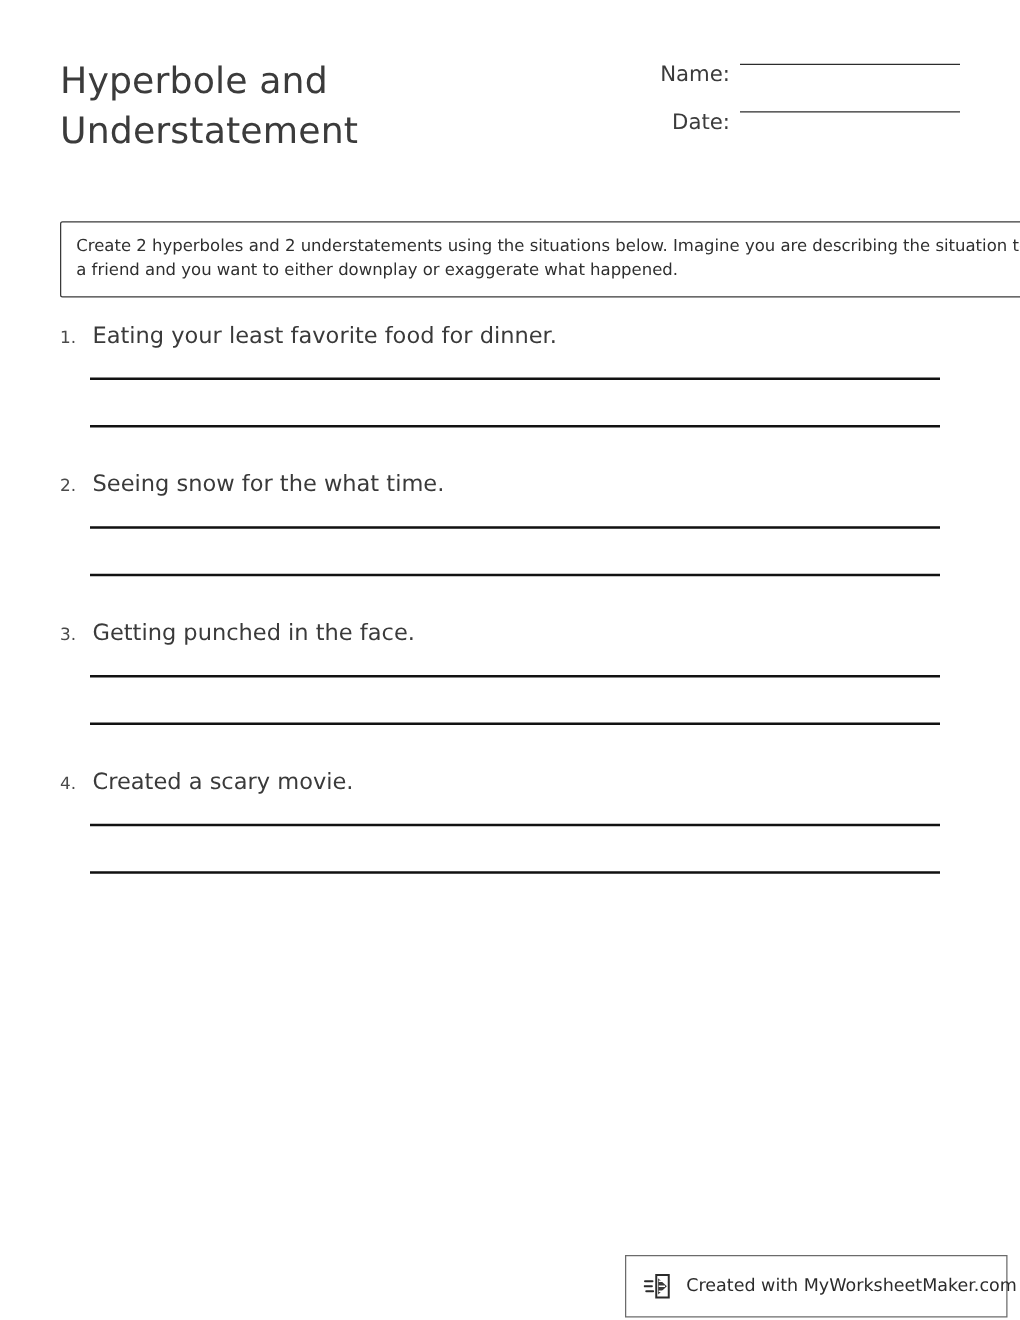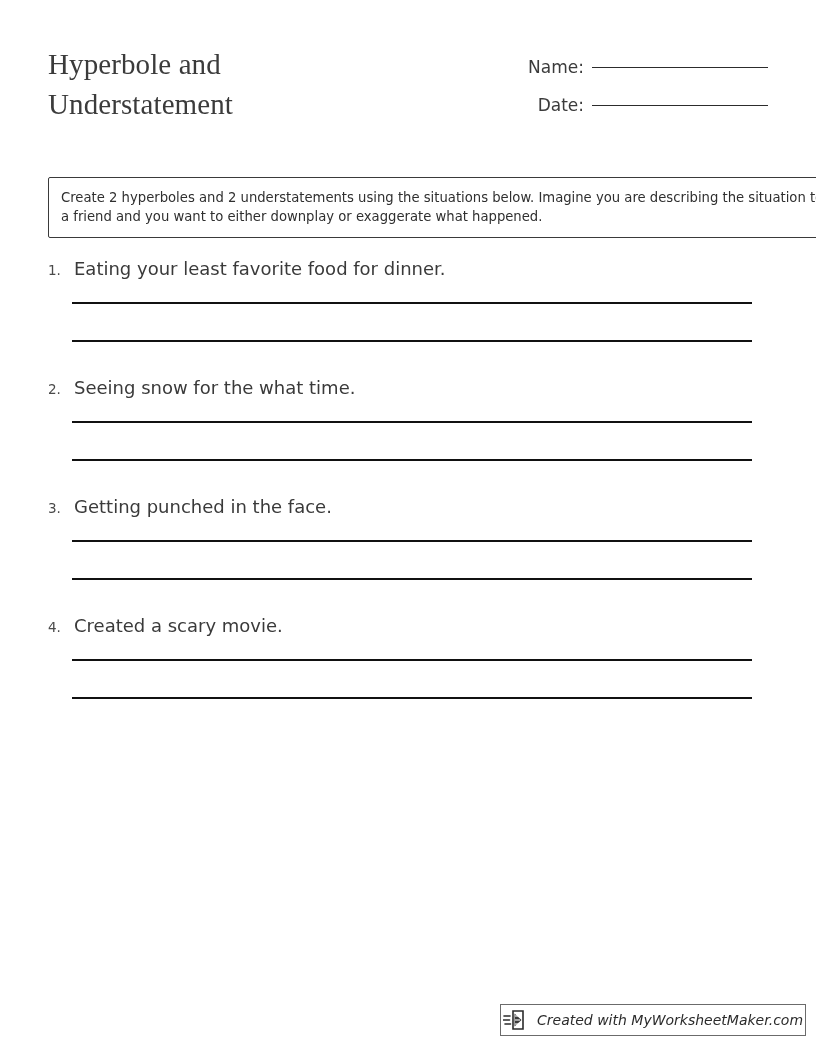--- a/index.html
+++ b/index.html
@@ -33,31 +33,30 @@
     top: 0;
     width: 440px;
     font-size: 29px;
     line-height: 40px;
     font-weight: 400;
     color: #3b3b3b;
     letter-spacing: 0.1px;
   }
   .title .line {
     display: block;
-    font-family: Liberation Serif, serif;
   }
   .meta {
     position: absolute;
     right: 0;
     top: 6px;
     width: 250px;
   }
   .meta-row {
     display: flex;
-    align-items: center;
+    align-items: flex-start;
     justify-content: flex-end;
     height: 38px;
   }
   .meta-label {
     font-size: 17px;
     color: #3b3b3b;
     padding-right: 8px;
     padding-bottom: 4px;
     white-space: nowrap;
   }
@@ -123,28 +122,27 @@
   .answer-line:last-child {
     margin-bottom: 0;
   }
 
   
   .footer-badge {
     position: absolute;
     left: 500px;
     top: 1004px;
     width: 306px;
-    height: 32px;
+    height: 50px;
     box-sizing: border-box;
     border: 1.2px solid #6b6b6b;
     background: #ffffff;
     display: flex;
     align-items: center;
-    padding-left: 2px;
-    font-style: italic;
+    padding-left: 14px;
   }
   .badge-icon {
     width: 26px;
     height: 24px;
     flex: 0 0 26px;
     margin-right: 8px;
     display: block;
   }
   .badge-text {
     font-size: 14px;

